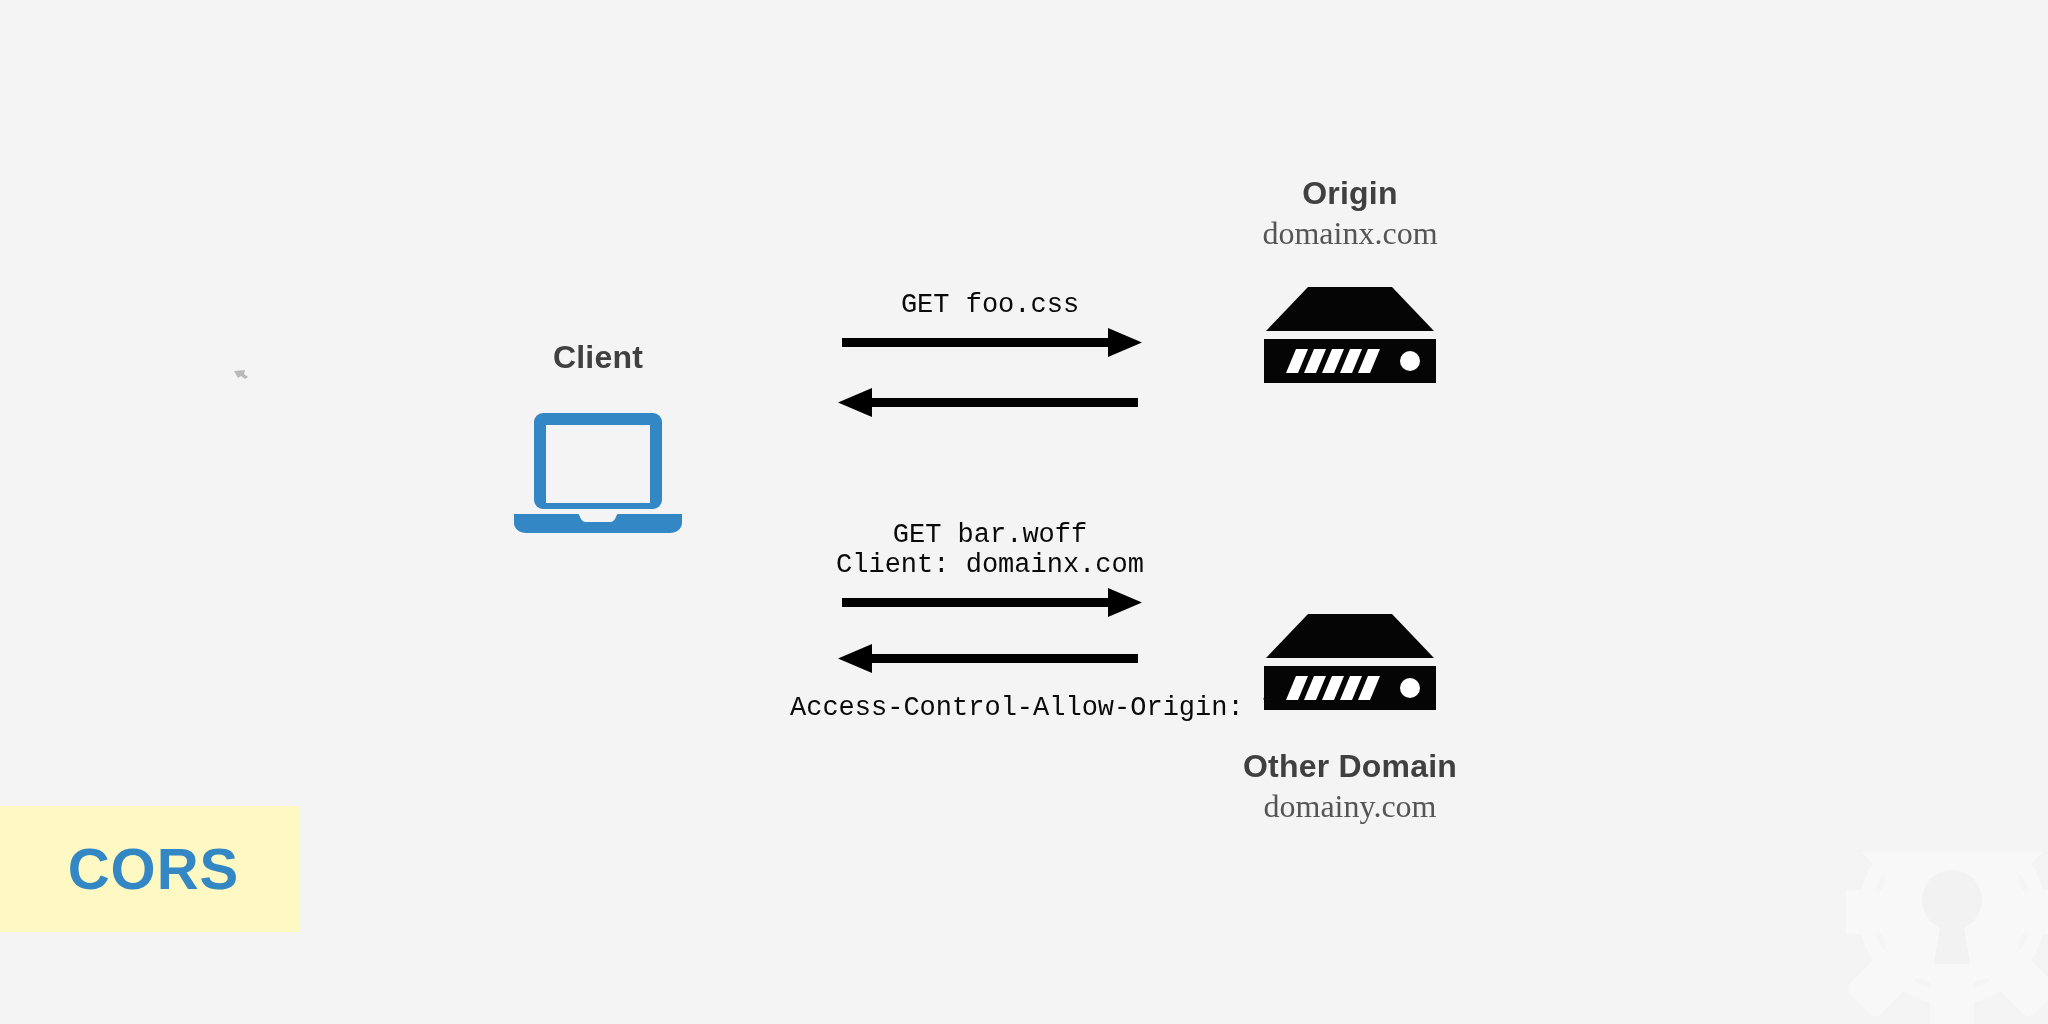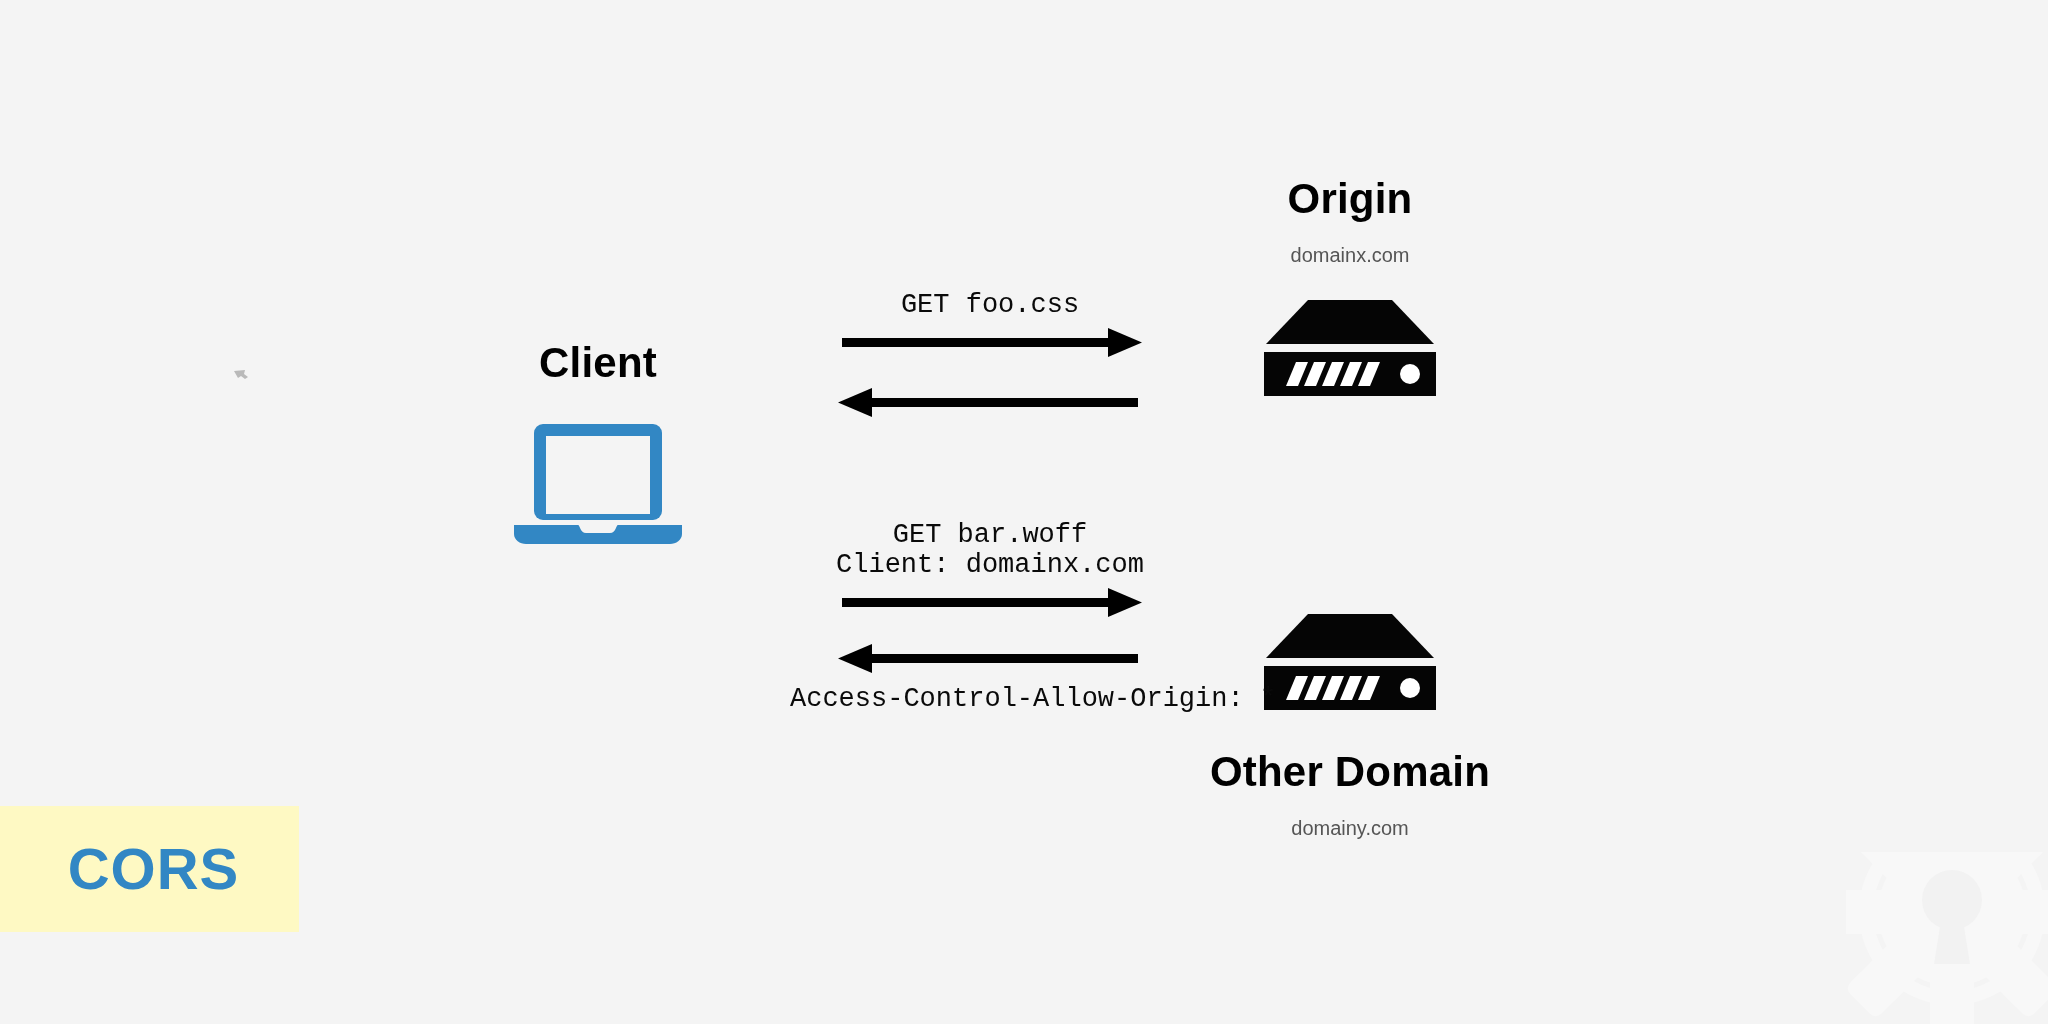--- a/index.html
+++ b/index.html
@@ -44,34 +44,34 @@
   }
 
   
   #client-node {
     left: 448px;
     top: 340px;
     width: 300px;
     text-align: center;
   }
   .node-title {
-    font-size: 42px;
+    font-size: 32px;
     font-weight: 700;
-    color: #000000;
+    color: #404040;
     line-height: 1.1;
     letter-spacing: 0.2px;
     white-space: nowrap;
   }
   .node-sub {
-    font-family: Liberation Sans, sans-serif;
-    font-size: 20px;
+    font-family: Liberation Serif, serif;
+    font-size: 32px;
     color: #555555;
     line-height: 1.3;
     white-space: nowrap;
-    margin-top: 20px;
+    margin-top: 2px;
   }
   #laptop-icon {
     margin: 36px auto 0;
     display: block;
   }
 
   
   #origin-node {
     left: 1200px;
     top: 176px;
@@ -106,21 +106,21 @@
   #msg-group-2 {
     left: 790px;
     top: 520px;
     width: 400px;
   }
   .arrow-svg { display: block; }
   #msg-group-1 .arrow-req { margin-top: 6px; }
   #msg-group-1 .arrow-res { margin-top: 26px; }
   #msg-group-2 .arrow-req { margin-top: 6px; }
   #msg-group-2 .arrow-res { margin-top: 22px; }
-  #msg-group-2 .label-bottom { margin-top: 8px; }
+  #msg-group-2 .label-bottom { margin-top: 17px; }
 
   
   #cors-badge {
     left: 0px;
     top: 806px;
     width: 299px;
     height: 126px;
     background: #fef9c3;
     display: flex;
     align-items: center;

